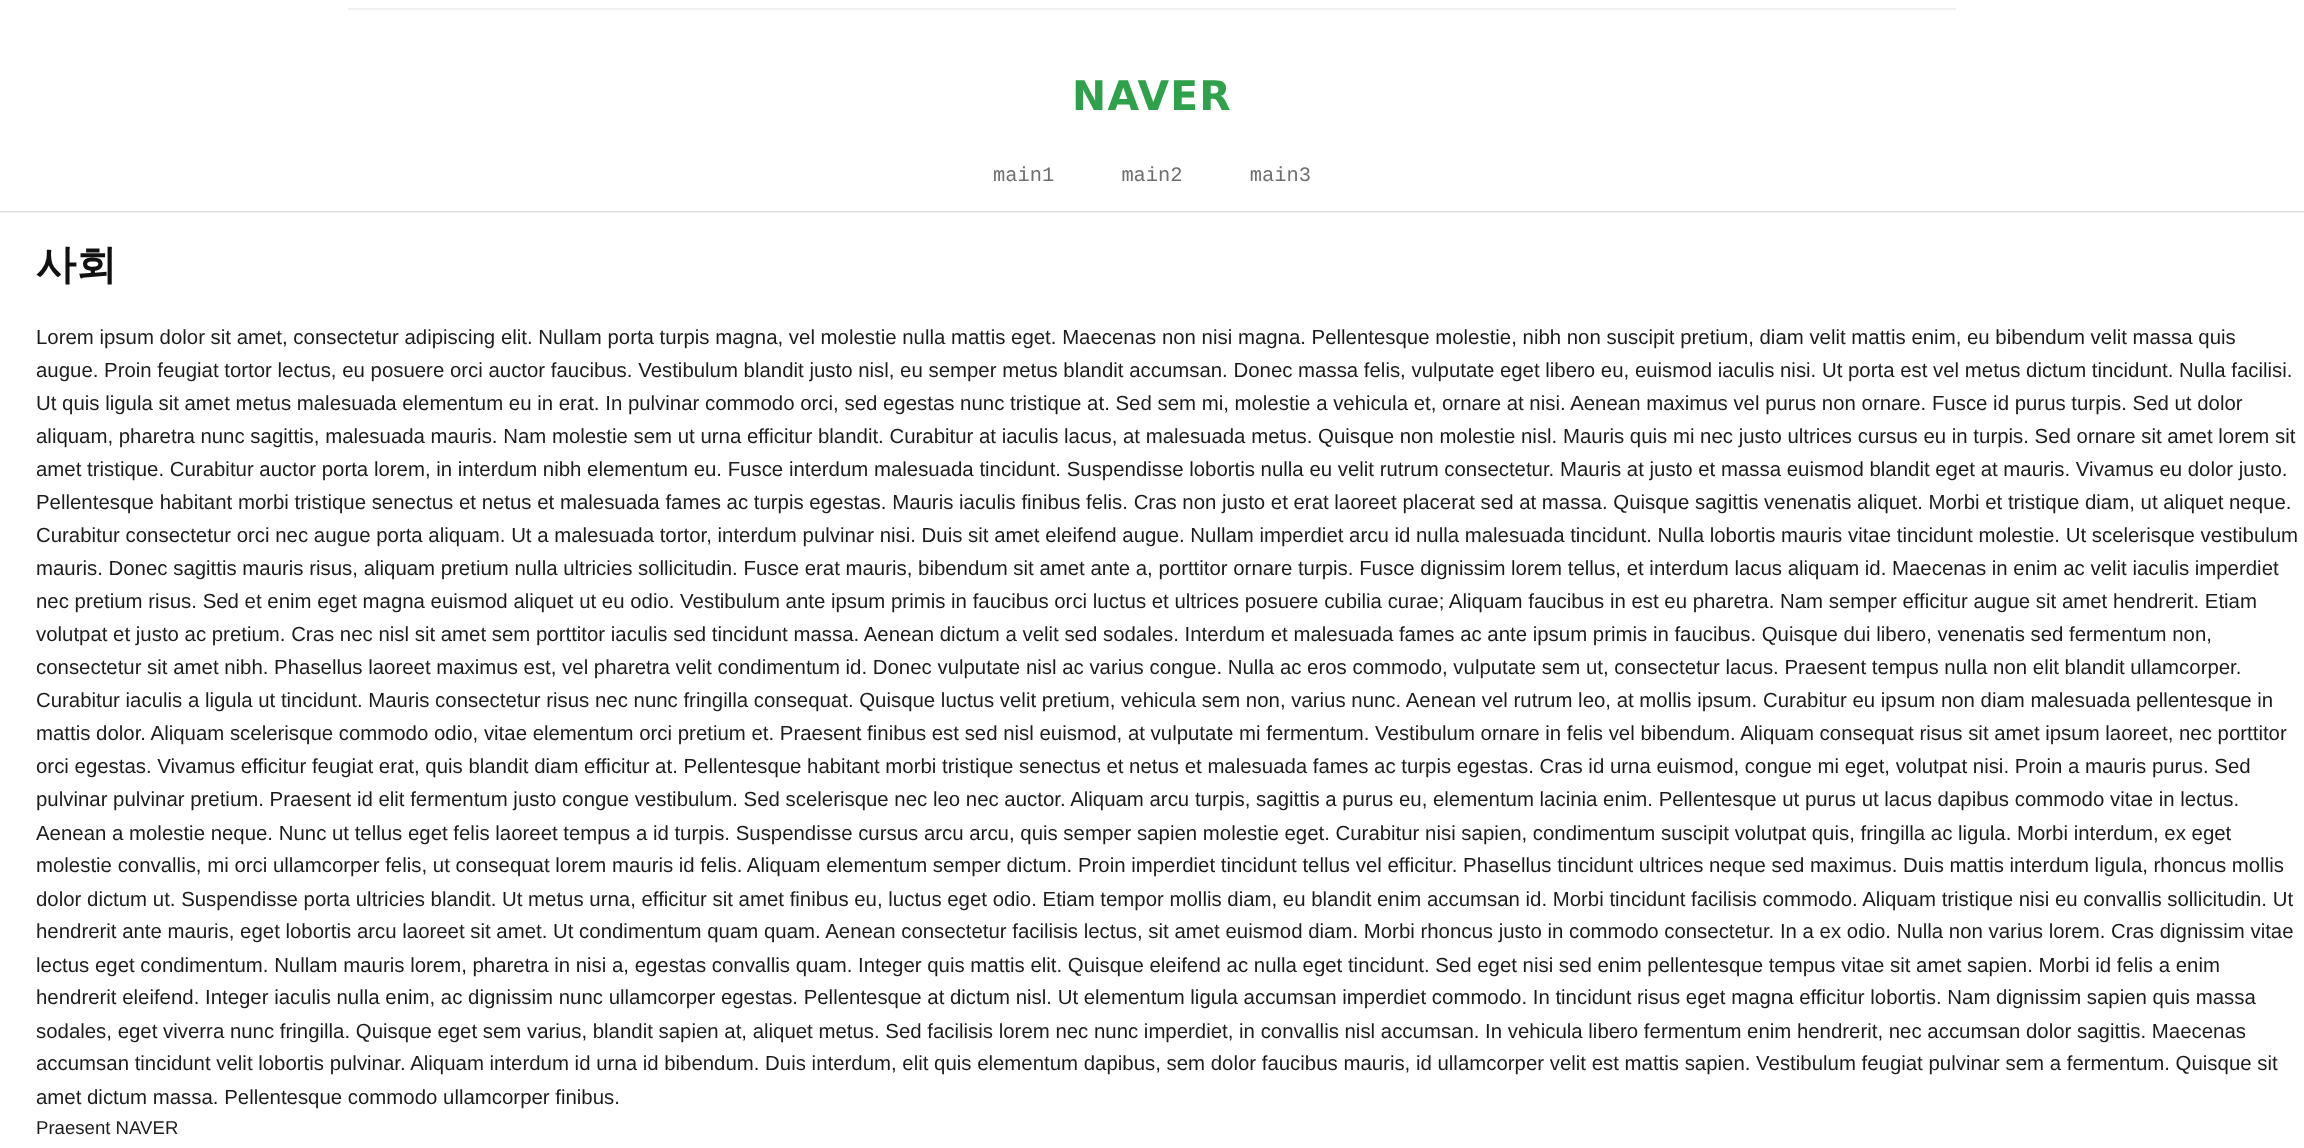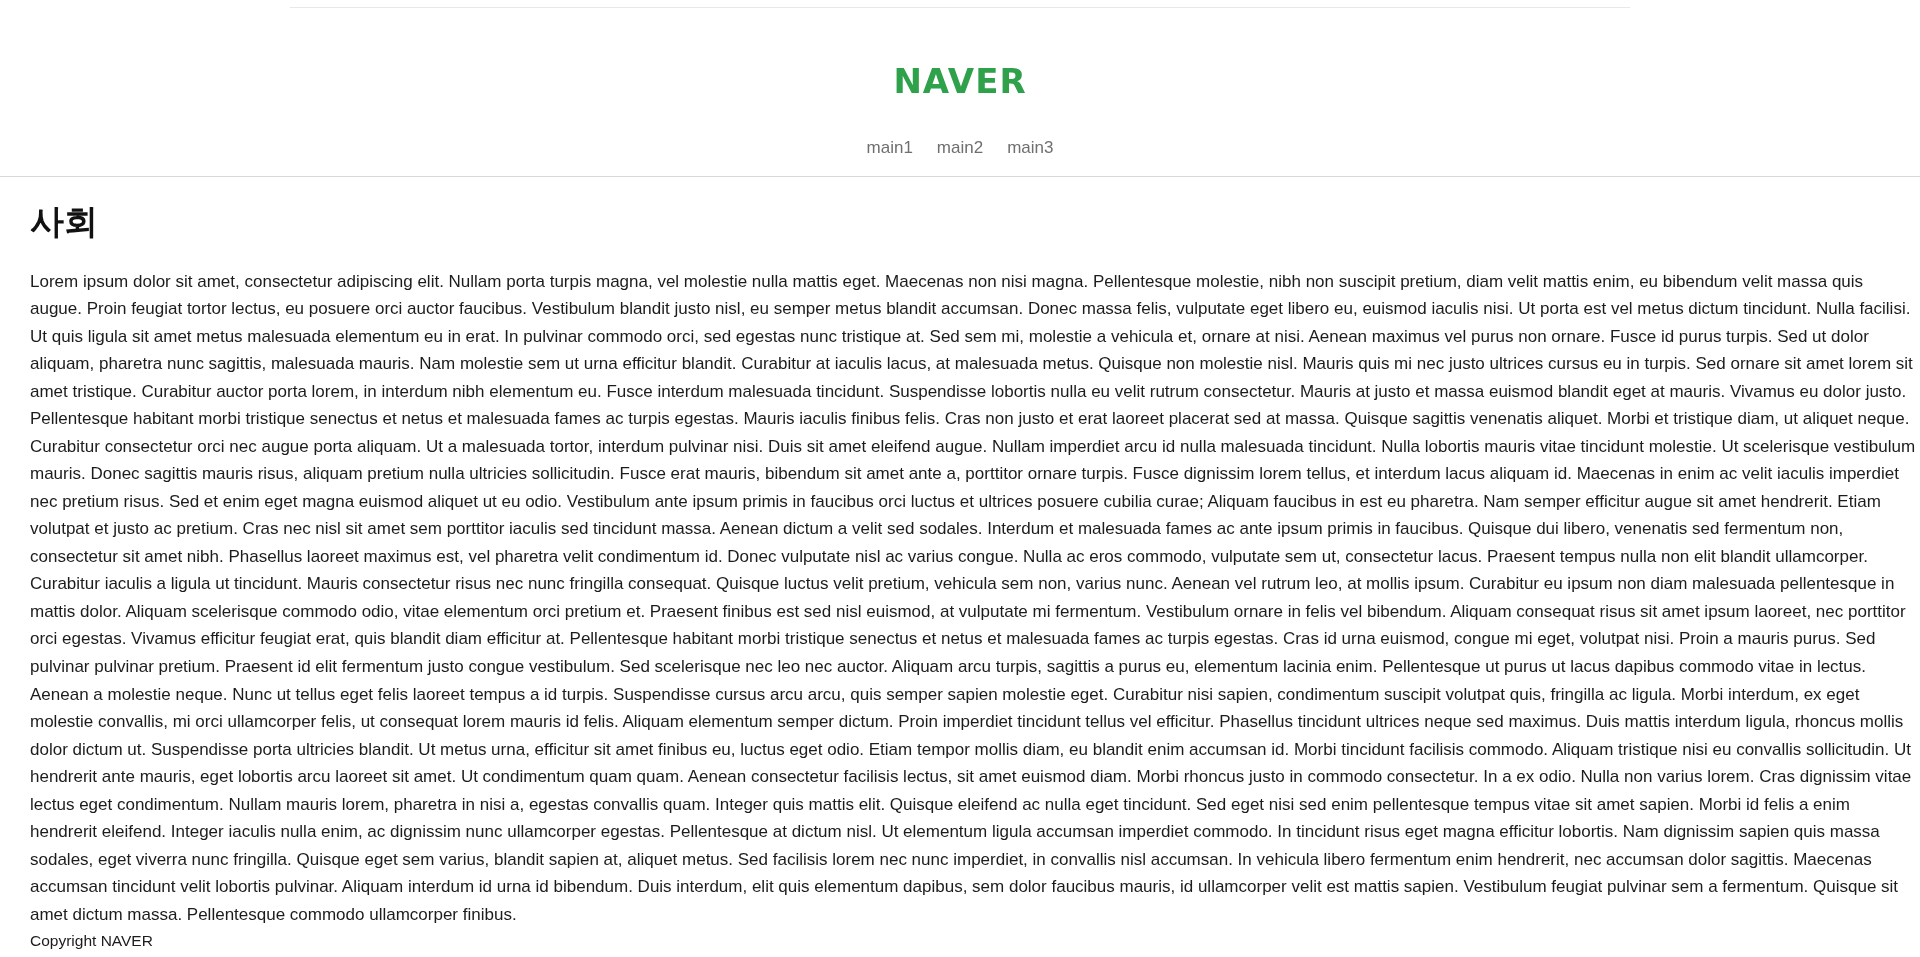--- a/index.html
+++ b/index.html
@@ -50,21 +50,22 @@
   nav.main-nav {
     margin-top: 40px;
     text-align: center;
     padding-bottom: 18px;
   }
   nav.main-nav ul {
     list-style: none;
     margin: 0;
     padding: 0;
     display: inline-flex;
-    gap: 24px;
+    gap: 56px;
+    font-family: Liberation Mono, monospace;
   }
   nav.main-nav a {
     color: #6f6f6f;
     font-size: 17px;
     text-decoration: none;
     line-height: 1.2;
   }
 
   .header-rule {
     border: 0;
@@ -134,17 +135,17 @@
     </nav>
 
     <hr class="header-rule">
   </header>
 
   <main class="content">
     <h1 class="page-title">사회</h1>
     <p class="body-text">Lorem ipsum dolor sit amet, consectetur adipiscing elit. Nullam porta turpis magna, vel molestie nulla mattis eget. Maecenas non nisi magna. Pellentesque molestie, nibh non suscipit pretium, diam velit mattis enim, eu bibendum velit massa quis augue. Proin feugiat tortor lectus, eu posuere orci auctor faucibus. Vestibulum blandit justo nisl, eu semper metus blandit accumsan. Donec massa felis, vulputate eget libero eu, euismod iaculis nisi. Ut porta est vel metus dictum tincidunt. Nulla facilisi. Ut quis ligula sit amet metus malesuada elementum eu in erat. In pulvinar commodo orci, sed egestas nunc tristique at. Sed sem mi, molestie a vehicula et, ornare at nisi. Aenean maximus vel purus non ornare. Fusce id purus turpis. Sed ut dolor aliquam, pharetra nunc sagittis, malesuada mauris. Nam molestie sem ut urna efficitur blandit. Curabitur at iaculis lacus, at malesuada metus. Quisque non molestie nisl. Mauris quis mi nec justo ultrices cursus eu in turpis. Sed ornare sit amet lorem sit amet tristique. Curabitur auctor porta lorem, in interdum nibh elementum eu. Fusce interdum malesuada tincidunt. Suspendisse lobortis nulla eu velit rutrum consectetur. Mauris at justo et massa euismod blandit eget at mauris. Vivamus eu dolor justo. Pellentesque habitant morbi tristique senectus et netus et malesuada fames ac turpis egestas. Mauris iaculis finibus felis. Cras non justo et erat laoreet placerat sed at massa. Quisque sagittis venenatis aliquet. Morbi et tristique diam, ut aliquet neque. Curabitur consectetur orci nec augue porta aliquam. Ut a malesuada tortor, interdum pulvinar nisi. Duis sit amet eleifend augue. Nullam imperdiet arcu id nulla malesuada tincidunt. Nulla lobortis mauris vitae tincidunt molestie. Ut scelerisque vestibulum mauris. Donec sagittis mauris risus, aliquam pretium nulla ultricies sollicitudin. Fusce erat mauris, bibendum sit amet ante a, porttitor ornare turpis. Fusce dignissim lorem tellus, et interdum lacus aliquam id. Maecenas in enim ac velit iaculis imperdiet nec pretium risus. Sed et enim eget magna euismod aliquet ut eu odio. Vestibulum ante ipsum primis in faucibus orci luctus et ultrices posuere cubilia curae; Aliquam faucibus in est eu pharetra. Nam semper efficitur augue sit amet hendrerit. Etiam volutpat et justo ac pretium. Cras nec nisl sit amet sem porttitor iaculis sed tincidunt massa. Aenean dictum a velit sed sodales. Interdum et malesuada fames ac ante ipsum primis in faucibus. Quisque dui libero, venenatis sed fermentum non, consectetur sit amet nibh. Phasellus laoreet maximus est, vel pharetra velit condimentum id. Donec vulputate nisl ac varius congue. Nulla ac eros commodo, vulputate sem ut, consectetur lacus. Praesent tempus nulla non elit blandit ullamcorper. Curabitur iaculis a ligula ut tincidunt. Mauris consectetur risus nec nunc fringilla consequat. Quisque luctus velit pretium, vehicula sem non, varius nunc. Aenean vel rutrum leo, at mollis ipsum. Curabitur eu ipsum non diam malesuada pellentesque in mattis dolor. Aliquam scelerisque commodo odio, vitae elementum orci pretium et. Praesent finibus est sed nisl euismod, at vulputate mi fermentum. Vestibulum ornare in felis vel bibendum. Aliquam consequat risus sit amet ipsum laoreet, nec porttitor orci egestas. Vivamus efficitur feugiat erat, quis blandit diam efficitur at. Pellentesque habitant morbi tristique senectus et netus et malesuada fames ac turpis egestas. Cras id urna euismod, congue mi eget, volutpat nisi. Proin a mauris purus. Sed pulvinar pulvinar pretium. Praesent id elit fermentum justo congue vestibulum. Sed scelerisque nec leo nec auctor. Aliquam arcu turpis, sagittis a purus eu, elementum lacinia enim. Pellentesque ut purus ut lacus dapibus commodo vitae in lectus. Aenean a molestie neque. Nunc ut tellus eget felis laoreet tempus a id turpis. Suspendisse cursus arcu arcu, quis semper sapien molestie eget. Curabitur nisi sapien, condimentum suscipit volutpat quis, fringilla ac ligula. Morbi interdum, ex eget molestie convallis, mi orci ullamcorper felis, ut consequat lorem mauris id felis. Aliquam elementum semper dictum. Proin imperdiet tincidunt tellus vel efficitur. Phasellus tincidunt ultrices neque sed maximus. Duis mattis interdum ligula, rhoncus mollis dolor dictum ut. Suspendisse porta ultricies blandit. Ut metus urna, efficitur sit amet finibus eu, luctus eget odio. Etiam tempor mollis diam, eu blandit enim accumsan id. Morbi tincidunt facilisis commodo. Aliquam tristique nisi eu convallis sollicitudin. Ut hendrerit ante mauris, eget lobortis arcu laoreet sit amet. Ut condimentum quam quam. Aenean consectetur facilisis lectus, sit amet euismod diam. Morbi rhoncus justo in commodo consectetur. In a ex odio. Nulla non varius lorem. Cras dignissim vitae lectus eget condimentum. Nullam mauris lorem, pharetra in nisi a, egestas convallis quam. Integer quis mattis elit. Quisque eleifend ac nulla eget tincidunt. Sed eget nisi sed enim pellentesque tempus vitae sit amet sapien. Morbi id felis a enim hendrerit eleifend. Integer iaculis nulla enim, ac dignissim nunc ullamcorper egestas. Pellentesque at dictum nisl. Ut elementum ligula accumsan imperdiet commodo. In tincidunt risus eget magna efficitur lobortis. Nam dignissim sapien quis massa sodales, eget viverra nunc fringilla. Quisque eget sem varius, blandit sapien at, aliquet metus. Sed facilisis lorem nec nunc imperdiet, in convallis nisl accumsan. In vehicula libero fermentum enim hendrerit, nec accumsan dolor sagittis. Maecenas accumsan tincidunt velit lobortis pulvinar. Aliquam interdum id urna id bibendum. Duis interdum, elit quis elementum dapibus, sem dolor faucibus mauris, id ullamcorper velit est mattis sapien. Vestibulum feugiat pulvinar sem a fermentum. Quisque sit amet dictum massa. Pellentesque commodo ullamcorper finibus.</p>
 
     <footer class="site-footer">
-      <div class="copyright">Copyright NAVER</div>
+      <div class="copyright">Praesent NAVER</div>
     </footer>
   </main>
 
 </div>
 
 </body></html>

